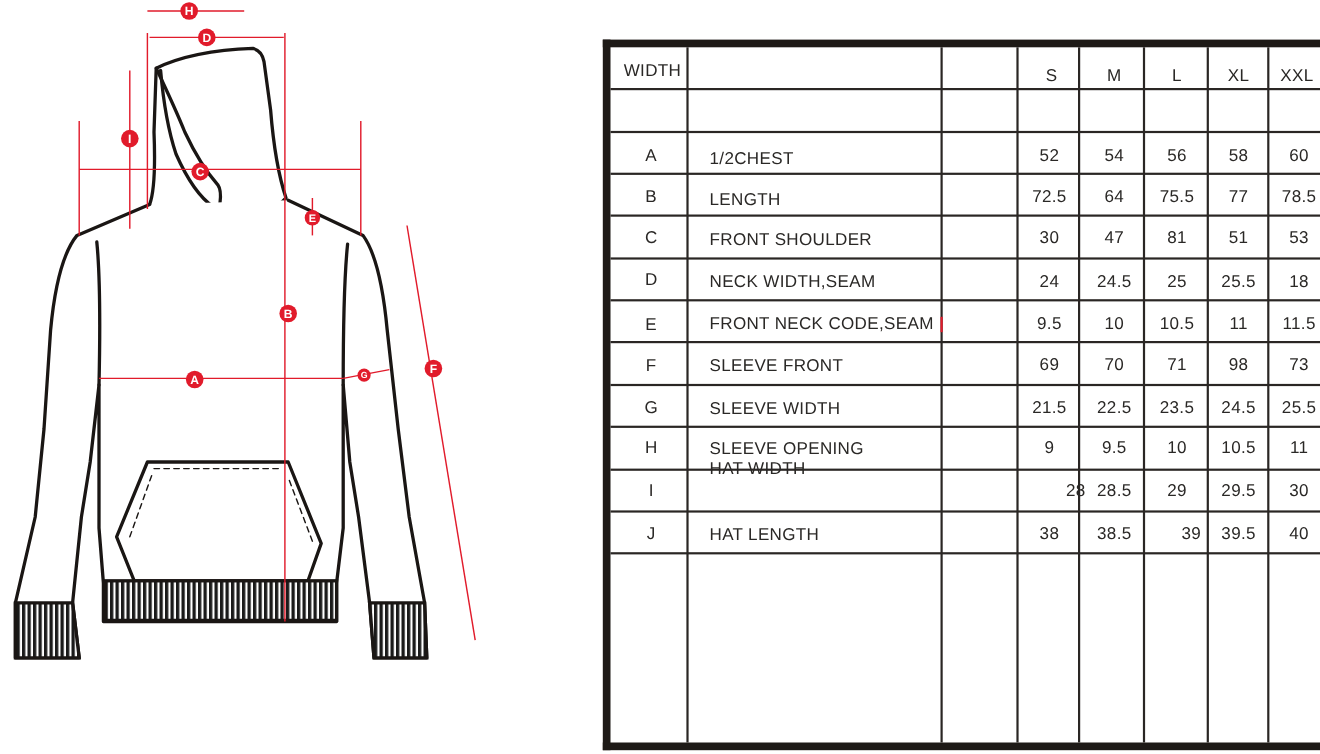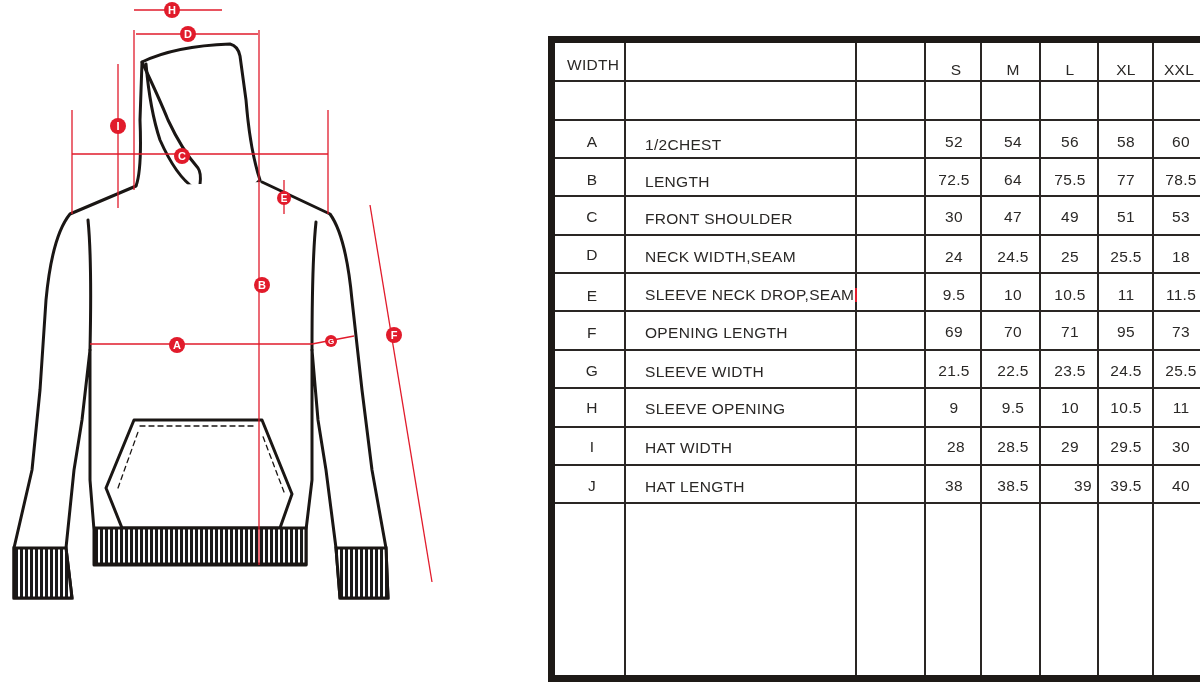--- a/index.html
+++ b/index.html
@@ -146,52 +146,52 @@
     <div class="cell c" style="left:522px;top:135px">75.5</div>
     <div class="cell c" style="left:578px;top:135px">77</div>
     <div class="cell c" style="left:633px;top:135px">78.5</div>
   </div>
 
   <div>
     <div class="cell c" style="left:44px;top:172px">C</div>
     <div class="cell" style="left:97px;top:174px">FRONT SHOULDER</div>
     <div class="cell c" style="left:406px;top:172px">30</div>
     <div class="cell c" style="left:465px;top:172px">47</div>
-    <div class="cell c" style="left:522px;top:172px">49</div>
+    <div class="cell c" style="left:522px;top:172px">81</div>
     <div class="cell c" style="left:578px;top:172px">51</div>
     <div class="cell c" style="left:633px;top:172px">53</div>
   </div>
 
   <div>
     <div class="cell c" style="left:44px;top:210px">D</div>
     <div class="cell" style="left:97px;top:212px">NECK WIDTH,SEAM</div>
     <div class="cell c" style="left:406px;top:212px">24</div>
     <div class="cell c" style="left:465px;top:212px">24.5</div>
     <div class="cell c" style="left:522px;top:212px">25</div>
     <div class="cell c" style="left:578px;top:212px">25.5</div>
     <div class="cell c" style="left:633px;top:212px">18</div>
   </div>
 
   <div>
     <div class="cell c" style="left:44px;top:251px">E</div>
-    <div class="cell" style="left:97px;top:250px">SLEEVE NECK DROP,SEAM</div>
+    <div class="cell" style="left:97px;top:250px">FRONT NECK CODE,SEAM</div>
     <div class="cell c" style="left:406px;top:250px">9.5</div>
     <div class="cell c" style="left:465px;top:250px">10</div>
     <div class="cell c" style="left:522px;top:250px">10.5</div>
     <div class="cell c" style="left:578px;top:250px">11</div>
     <div class="cell c" style="left:633px;top:250px">11.5</div>
   </div>
 
   <div>
     <div class="cell c" style="left:44px;top:288px">F</div>
-    <div class="cell" style="left:97px;top:288px">OPENING LENGTH</div>
+    <div class="cell" style="left:97px;top:288px">SLEEVE FRONT</div>
     <div class="cell c" style="left:406px;top:287px">69</div>
     <div class="cell c" style="left:465px;top:287px">70</div>
     <div class="cell c" style="left:522px;top:287px">71</div>
-    <div class="cell c" style="left:578px;top:287px">95</div>
+    <div class="cell c" style="left:578px;top:287px">98</div>
     <div class="cell c" style="left:633px;top:287px">73</div>
   </div>
 
   <div>
     <div class="cell c" style="left:44px;top:326px">G</div>
     <div class="cell" style="left:97px;top:327px">SLEEVE WIDTH</div>
     <div class="cell c" style="left:406px;top:326px">21.5</div>
     <div class="cell c" style="left:465px;top:326px">22.5</div>
     <div class="cell c" style="left:522px;top:326px">23.5</div>
     <div class="cell c" style="left:578px;top:326px">24.5</div>
@@ -203,22 +203,22 @@
     <div class="cell" style="left:97px;top:364px">SLEEVE OPENING</div>
     <div class="cell c" style="left:406px;top:363px">9</div>
     <div class="cell c" style="left:465px;top:363px">9.5</div>
     <div class="cell c" style="left:522px;top:363px">10</div>
     <div class="cell c" style="left:578px;top:363px">10.5</div>
     <div class="cell c" style="left:633px;top:363px">11</div>
   </div>
 
   <div>
     <div class="cell c" style="left:44px;top:402px">I</div>
-    <div class="cell" style="left:97px;top:403px">HAT  WIDTH</div>
-    <div class="cell c" style="left:408px;top:402px">28</div>
+    <div class="cell" style="left:97px;top:382px">HAT  WIDTH</div>
+    <div class="cell c" style="left:430px;top:402px">28</div>
     <div class="cell c" style="left:465px;top:402px">28.5</div>
     <div class="cell c" style="left:522px;top:402px">29</div>
     <div class="cell c" style="left:578px;top:402px">29.5</div>
     <div class="cell c" style="left:633px;top:402px">30</div>
   </div>
 
   <div>
     <div class="cell c" style="left:44px;top:441px">J</div>
     <div class="cell" style="left:97px;top:442px">HAT  LENGTH</div>
     <div class="cell c" style="left:406px;top:441px">38</div>

